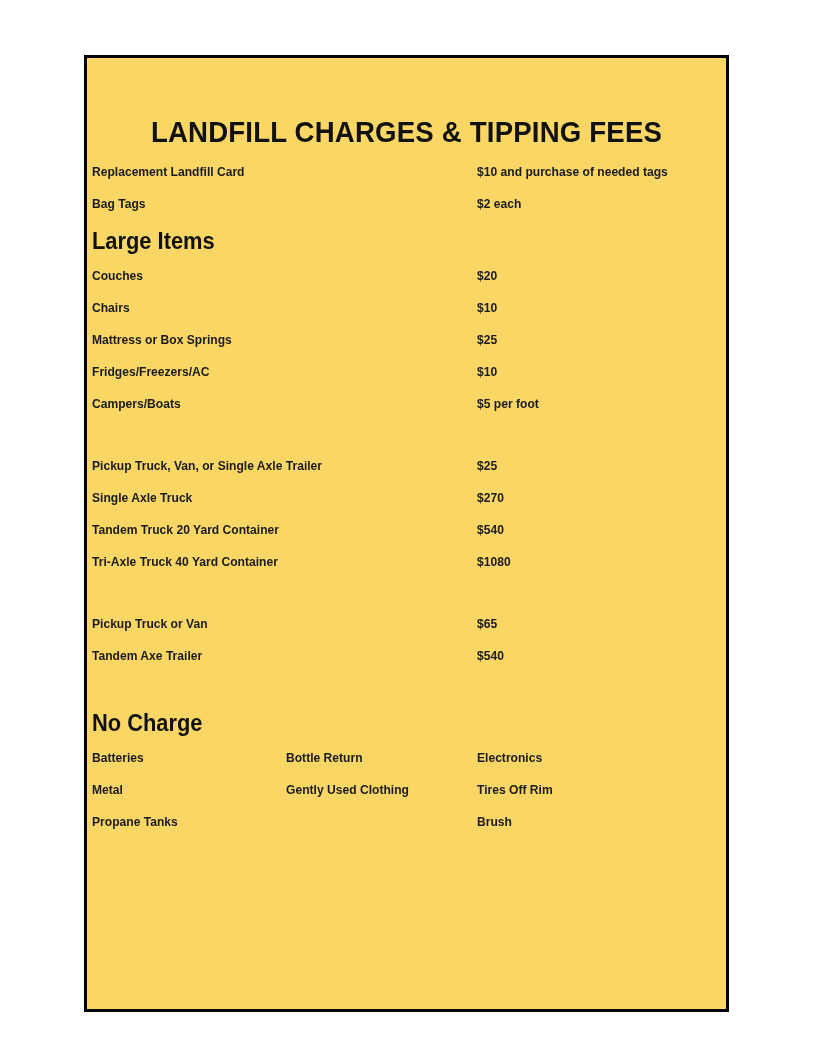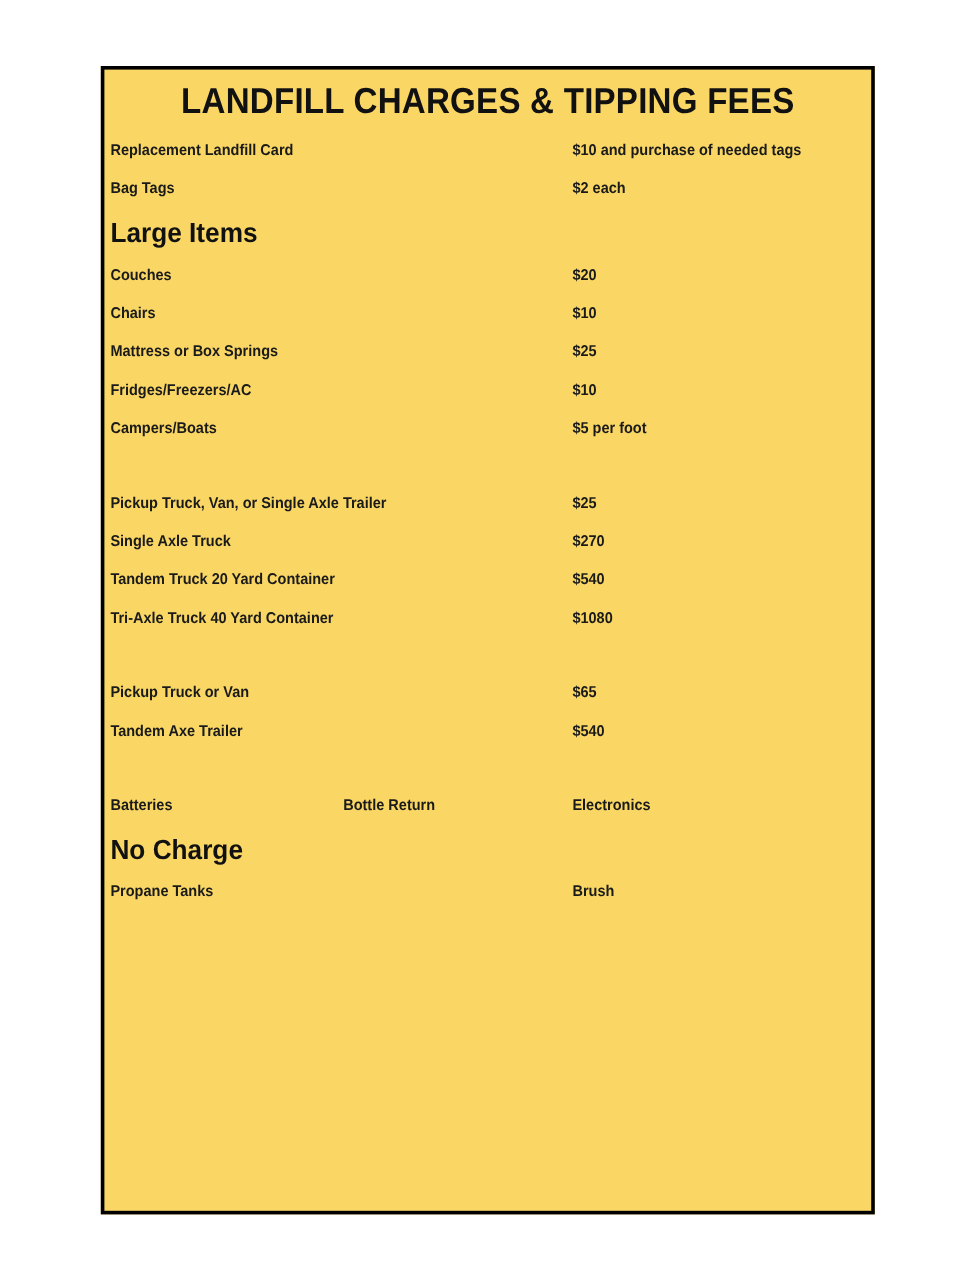--- a/index.html
+++ b/index.html
@@ -26,20 +26,21 @@
     background: #FAD764;
     border: 3px solid #000000;
     box-sizing: border-box;
     overflow: hidden;
   }
 
   .inner {
     position: relative;
     width: 100%;
     height: 100%;
+    margin-top: 47px;
   }
 
   
   .doc-title {
     position: absolute;
     left: 0;
     right: 0;
     top: 10px;
     text-align: center;
     font-size: 30px;
@@ -184,27 +185,32 @@
         <span class="label">Pickup Truck or Van</span>
         <span class="value">$65</span>
       </div>
       <div class="row">
         <span class="label">Tandem Axe Trailer</span>
         <span class="value">$540</span>
       </div>
 
       <div class="row spacer"></div>
 
+      <div class="row heading">
+        <span class="label">No Charge</span>
+      </div>
       <div class="row trio">
         <span class="c1">Batteries</span>
         <span class="c2">Bottle Return</span>
         <span class="c3">Electronics</span>
       </div>
-      <div class="row heading">
-        <span class="label">No Charge</span>
+      <div class="row trio">
+        <span class="c1">Metal</span>
+        <span class="c2">Gently Used Clothing</span>
+        <span class="c3">Tires Off Rim</span>
       </div>
       <div class="row trio">
         <span class="c1">Propane Tanks</span>
         <span class="c2"></span>
         <span class="c3">Brush</span>
       </div>
 
     </div>
   </div>
 </div>

